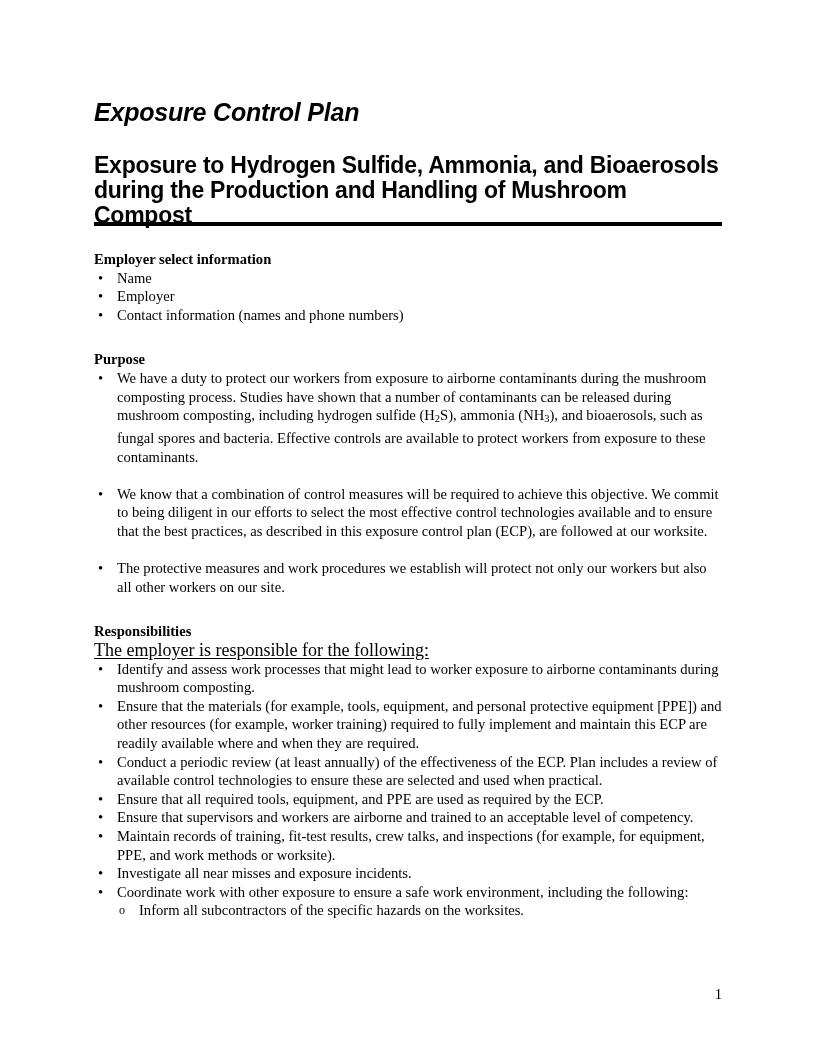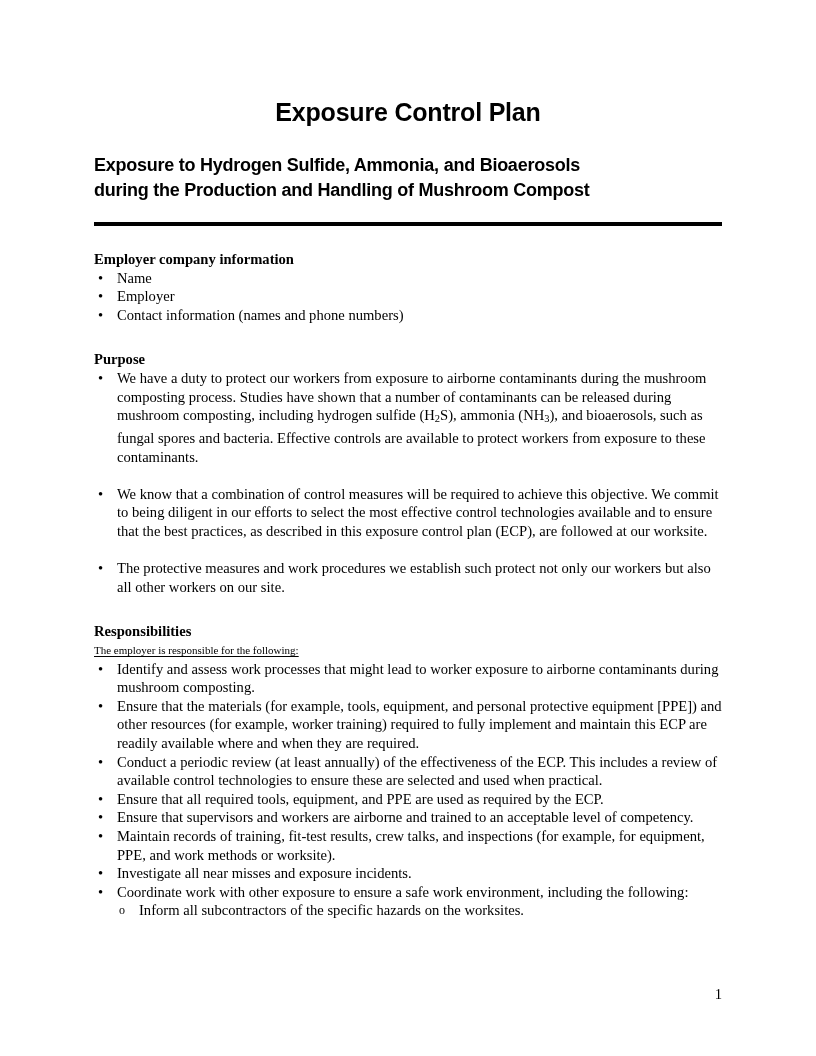--- a/index.html
+++ b/index.html
@@ -20,35 +20,36 @@
     top: 0; left: 0;
     width: 816px;
     height: 1056px;
     box-sizing: border-box;
   }
   .doc-title {
     position: absolute;
     left: 94px;
     top: 96px;
     width: 628px;
-    text-align: center;
+    text-align: left;
     font-family: "Liberation Sans", "DejaVu Sans", sans-serif;
     font-weight: bold;
     font-size: 25px;
     line-height: 32px;
     letter-spacing: -0.2px;
+    font-style: italic;
   }
   .doc-subtitle {
     position: absolute;
     left: 94px;
     top: 153px;
     width: 632px;
     font-family: "Liberation Sans", "DejaVu Sans", sans-serif;
     font-weight: bold;
-    font-size: 18px;
+    font-size: 23px;
     line-height: 25px;
     letter-spacing: -0.25px;
   }
   .rule {
     position: absolute;
     left: 94px;
     top: 222px;
     width: 628px;
     height: 4px;
     background: #000000;
@@ -62,21 +63,21 @@
   .sec-head {
     font-weight: bold;
     font-size: 14.6px;
     line-height: 18.6px;
     margin: 0;
   }
   .sec-head.spaced {
     margin-top: 26px;
   }
   .underline-line {
-    font-size: 11px;
+    font-size: 18px;
     line-height: 18.6px;
     margin: 0;
     text-decoration: underline;
     text-underline-offset: 2px;
   }
   ul.bl {
     list-style: none;
     margin: 0;
     padding: 0;
   }
@@ -140,43 +141,43 @@
 
   <div class="doc-subtitle">
     <div>Exposure to Hydrogen Sulfide, Ammonia, and Bioaerosols</div>
     <div>during the Production and Handling of Mushroom Compost</div>
   </div>
 
   <div class="rule"></div>
 
   <div class="body-area">
 
-    <div class="sec-head">Employer company information</div>
+    <div class="sec-head">Employer select information</div>
     <ul class="bl">
       <li><span class="mark">•</span><span>Name</span></li>
       <li><span class="mark">•</span><span>Employer</span></li>
       <li><span class="mark">•</span><span>Contact information (names and phone numbers)</span></li>
     </ul>
 
     <div class="sec-head spaced">Purpose</div>
     <ul class="bl">
       <li>
         <span class="mark">•</span>
         <span><span>We have a duty to protect our workers from exposure to airborne contaminants during the mushroom composting process. Studies have shown that a number of contaminants can be released during mushroom composting, including hydrogen sulfide (H</span><sub>2</sub><span>S), ammonia (NH</span><sub>3</sub><span>), and bioaerosols, such as fungal spores and bacteria. Effective controls are available to protect workers from exposure to these contaminants.</span></span>
       </li>
       <li class="gap"><span class="mark">•</span><span>We know that a combination of control measures will be required to achieve this objective. We commit to being diligent in our efforts to select the most effective control technologies available and to ensure that the best practices, as described in this exposure control plan (ECP), are followed at our worksite.</span></li>
-      <li class="gap"><span class="mark">•</span><span>The protective measures and work procedures we establish such protect not only our workers but also all other workers on our site.</span></li>
+      <li class="gap"><span class="mark">•</span><span>The protective measures and work procedures we establish will protect not only our workers but also all other workers on our site.</span></li>
     </ul>
 
     <div class="sec-head spaced">Responsibilities</div>
     <div class="underline-line">The employer is responsible for the following:</div>
     <ul class="bl">
       <li><span class="mark">•</span><span>Identify and assess work processes that might lead to worker exposure to airborne contaminants during mushroom composting.</span></li>
       <li><span class="mark">•</span><span>Ensure that the materials (for example, tools, equipment, and personal protective equipment [PPE]) and other resources (for example, worker training) required to fully implement and maintain this ECP are readily available where and when they are required.</span></li>
-      <li><span class="mark">•</span><span>Conduct a periodic review (at least annually) of the effectiveness of the ECP. This includes a review of available control technologies to ensure these are selected and used when practical.</span></li>
+      <li><span class="mark">•</span><span>Conduct a periodic review (at least annually) of the effectiveness of the ECP. Plan includes a review of available control technologies to ensure these are selected and used when practical.</span></li>
       <li><span class="mark">•</span><span>Ensure that all required tools, equipment, and PPE are used as required by the ECP.</span></li>
       <li><span class="mark">•</span><span>Ensure that supervisors and workers are airborne and trained to an acceptable level of competency.</span></li>
       <li><span class="mark">•</span><span>Maintain records of training, fit-test results, crew talks, and inspections (for example, for equipment, PPE, and work methods or worksite).</span></li>
       <li><span class="mark">•</span><span>Investigate all near misses and exposure incidents.</span></li>
       <li><span class="mark">•</span><span>Coordinate work with other exposure to ensure a safe work environment, including the following:</span></li>
     </ul>
     <ul class="sub">
       <li><span class="mark-o">o</span><span>Inform all subcontractors of the specific hazards on the worksites.</span></li>
     </ul>
 

